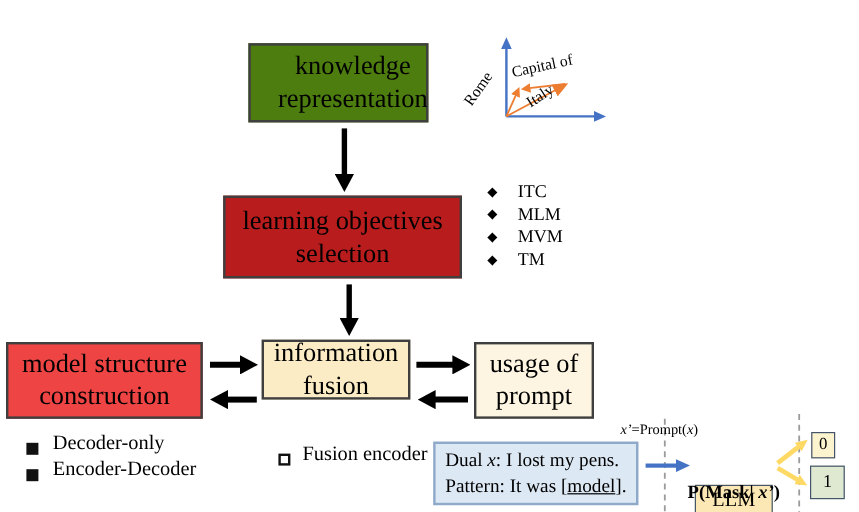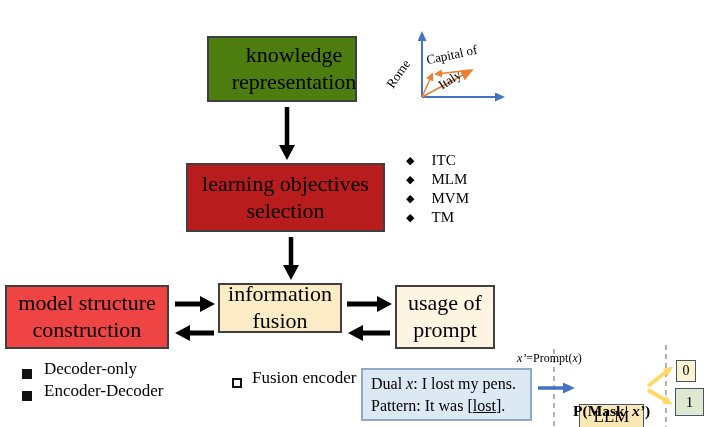--- a/index.html
+++ b/index.html
@@ -158,21 +158,21 @@
       <span class="sq-open"></span>
       <span>Fusion encoder</span>
     </div>
   </div>
 
   <div id="input-box">
     <div>
       <span>Dual </span><span class="iv">x</span><span>: I lost my pens.</span>
     </div>
     <div>
-      <span>Pattern: It was [</span><span class="underline">lost</span><span>].</span>
+      <span>Pattern: It was [</span><span class="underline">model</span><span>].</span>
     </div>
   </div>
 
   <div id="transform-label">
     <span class="iv">x’</span><span>=Prompt(</span><span class="iv">x</span><span>)</span>
   </div>
 
   <div id="llm-box">
     <span>LLM</span>
   </div>

